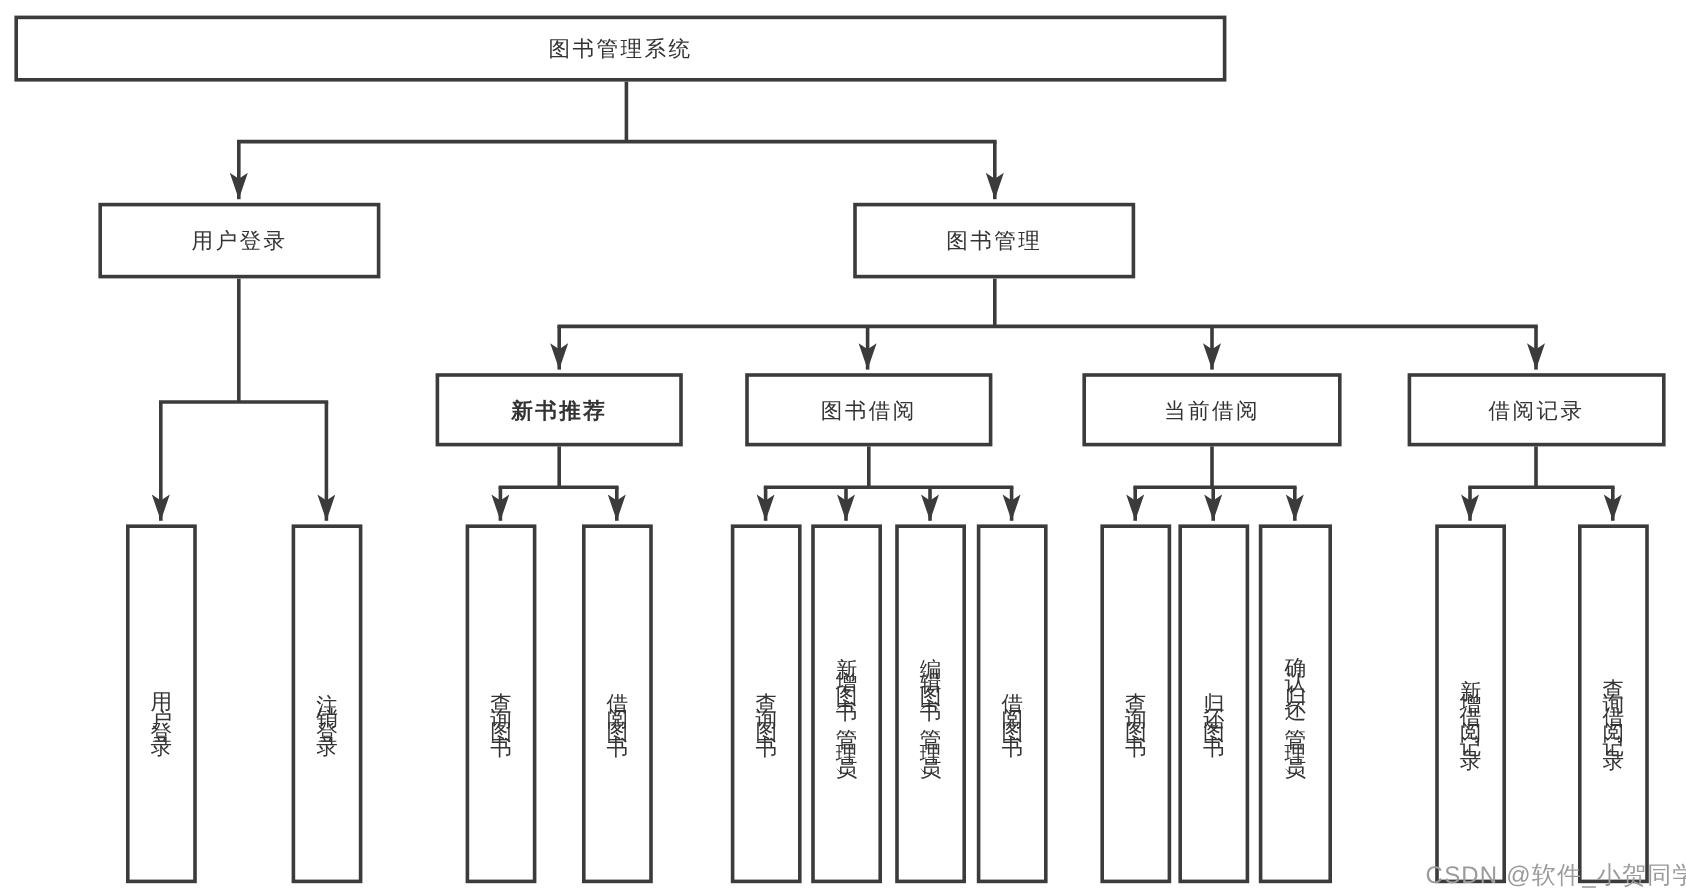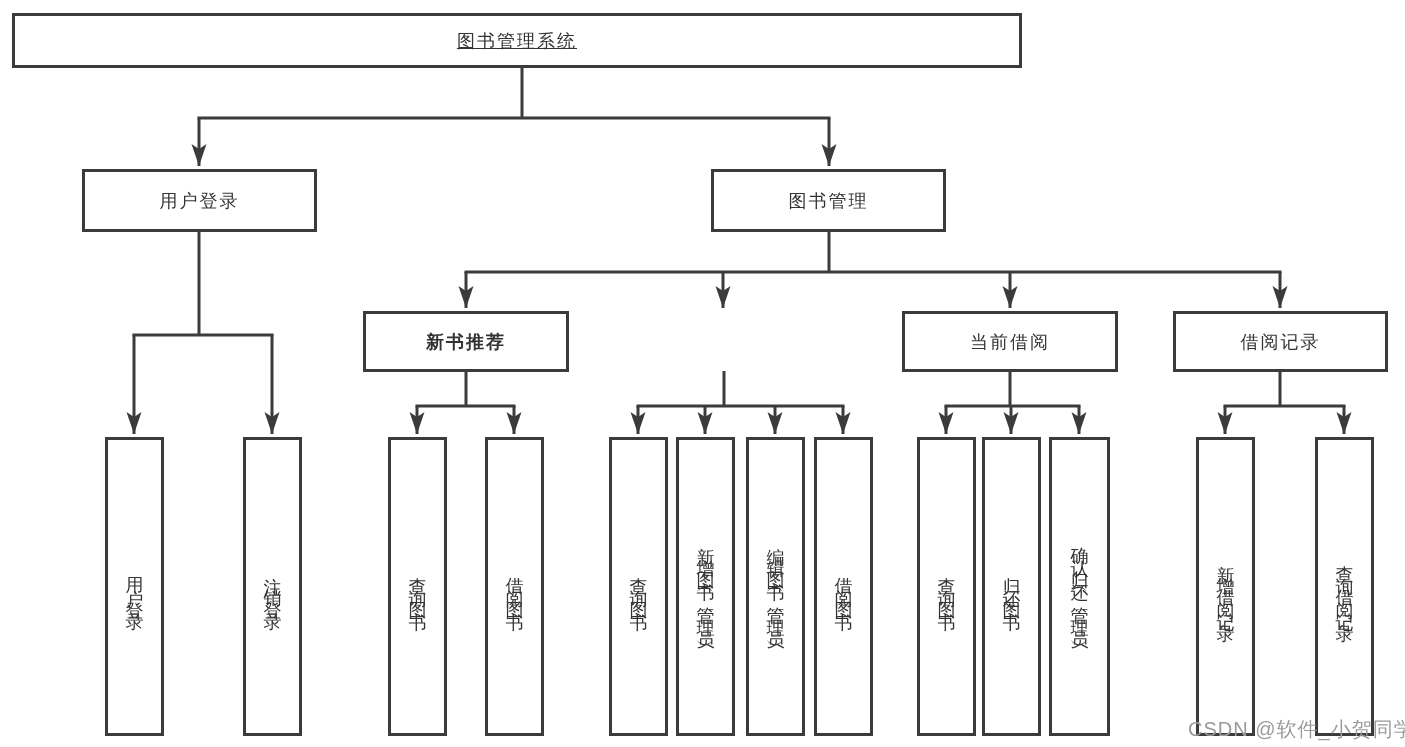--- a/index.html
+++ b/index.html
@@ -107,33 +107,36 @@
       <path d="M1011,406 V434" marker-end="url(#arrow)"></path>
       <path d="M1079,406 V434" marker-end="url(#arrow)"></path>
 
       <path d="M1280,371 V406"></path>
       <path d="M1225,406 H1344" stroke-linecap="square"></path>
       <path d="M1225,406 V434" marker-end="url(#arrow)"></path>
       <path d="M1344,406 V434" marker-end="url(#arrow)"></path>
     </g>
   </svg>
 
-  <div class="node" style="left:12px; top:13px; width:1010px; height:55px;text-decoration:underline;">
+  <div class="node" style="left:12px; top:13px; width:1010px; height:55px;">
     <span>图书管理系统</span>
   </div>
 
   <div class="node" style="left:82px; top:169px; width:235px; height:63px;">
     <span>用户登录</span>
   </div>
   <div class="node" style="left:711px; top:169px; width:235px; height:63px;text-align:right;">
     <span>图书管理</span>
   </div>
 
   <div class="node" style="left:363px; top:311px; width:206px; height:61px;font-weight:bold;">
     <span>新书推荐</span>
+  </div>
+  <div class="node" style="left:621px; top:311px; width:206px; height:61px;">
+    <span>图书借阅</span>
   </div>
   <div class="node" style="left:902px; top:311px; width:216px; height:61px;">
     <span>当前借阅</span>
   </div>
   <div class="node" style="left:1173px; top:311px; width:215px; height:61px;">
     <span>借阅记录</span>
   </div>
 
   <div class="leaf" style="left:105px;">
     <span class="vtext">用户登录</span>

